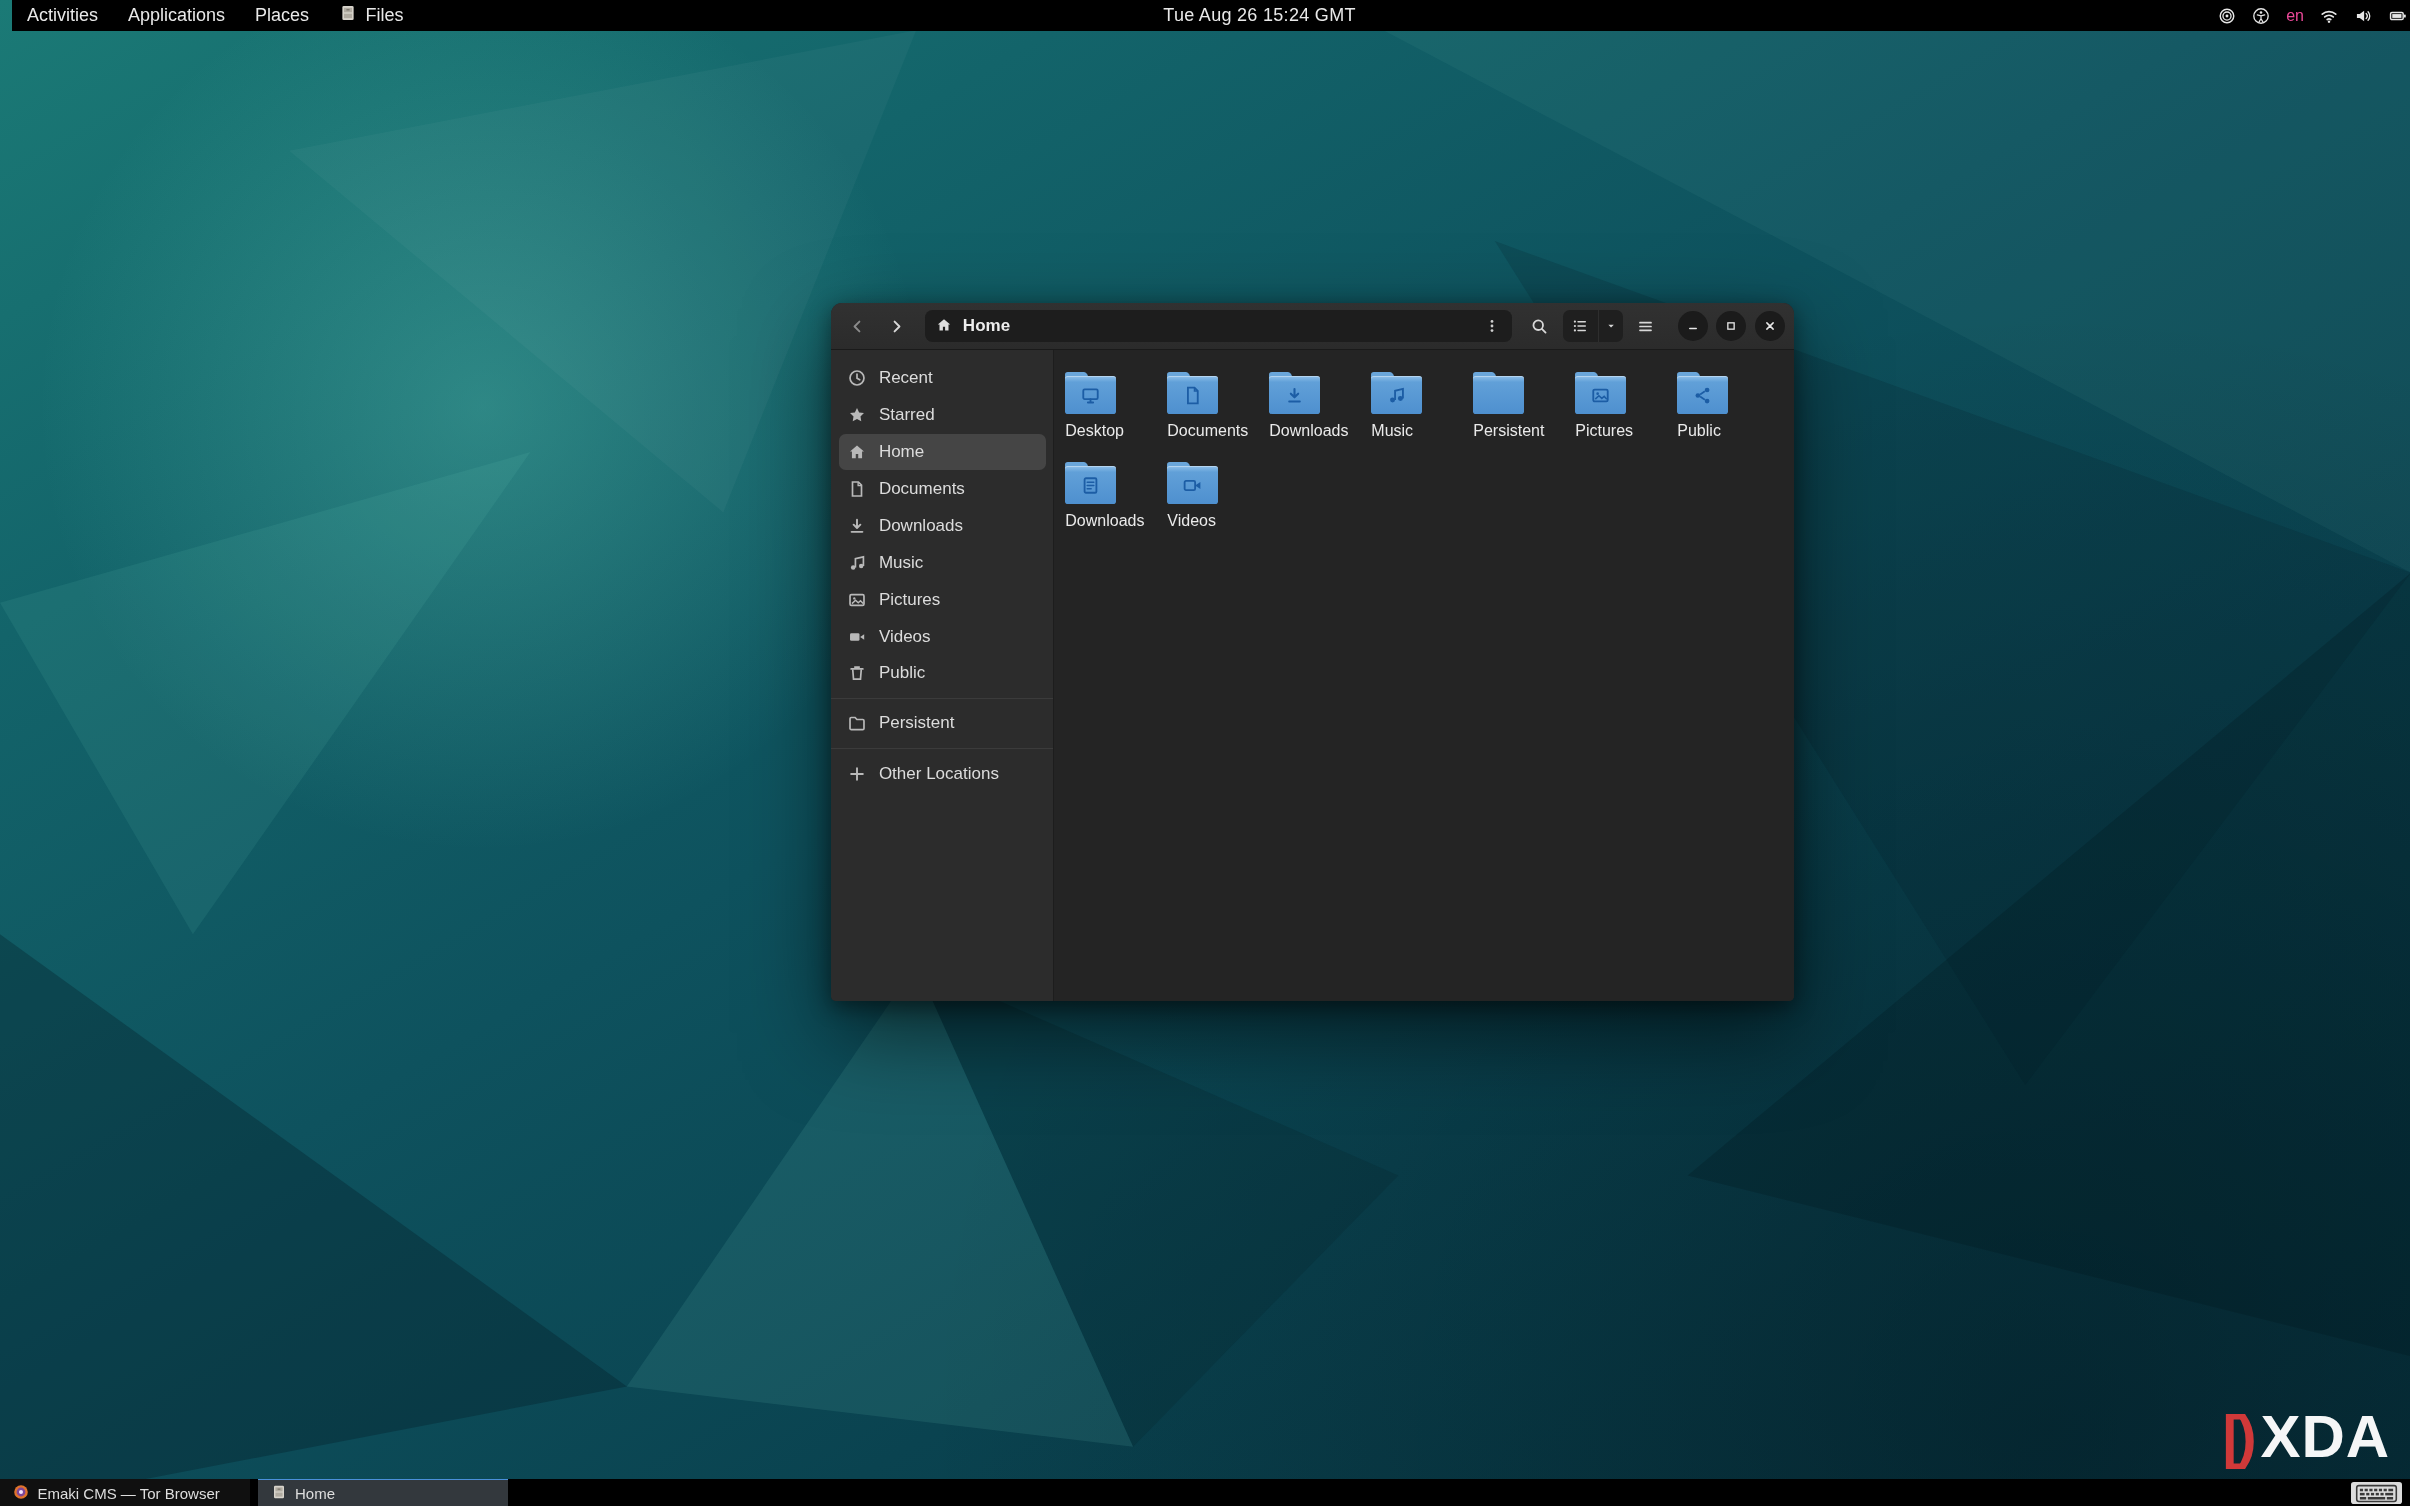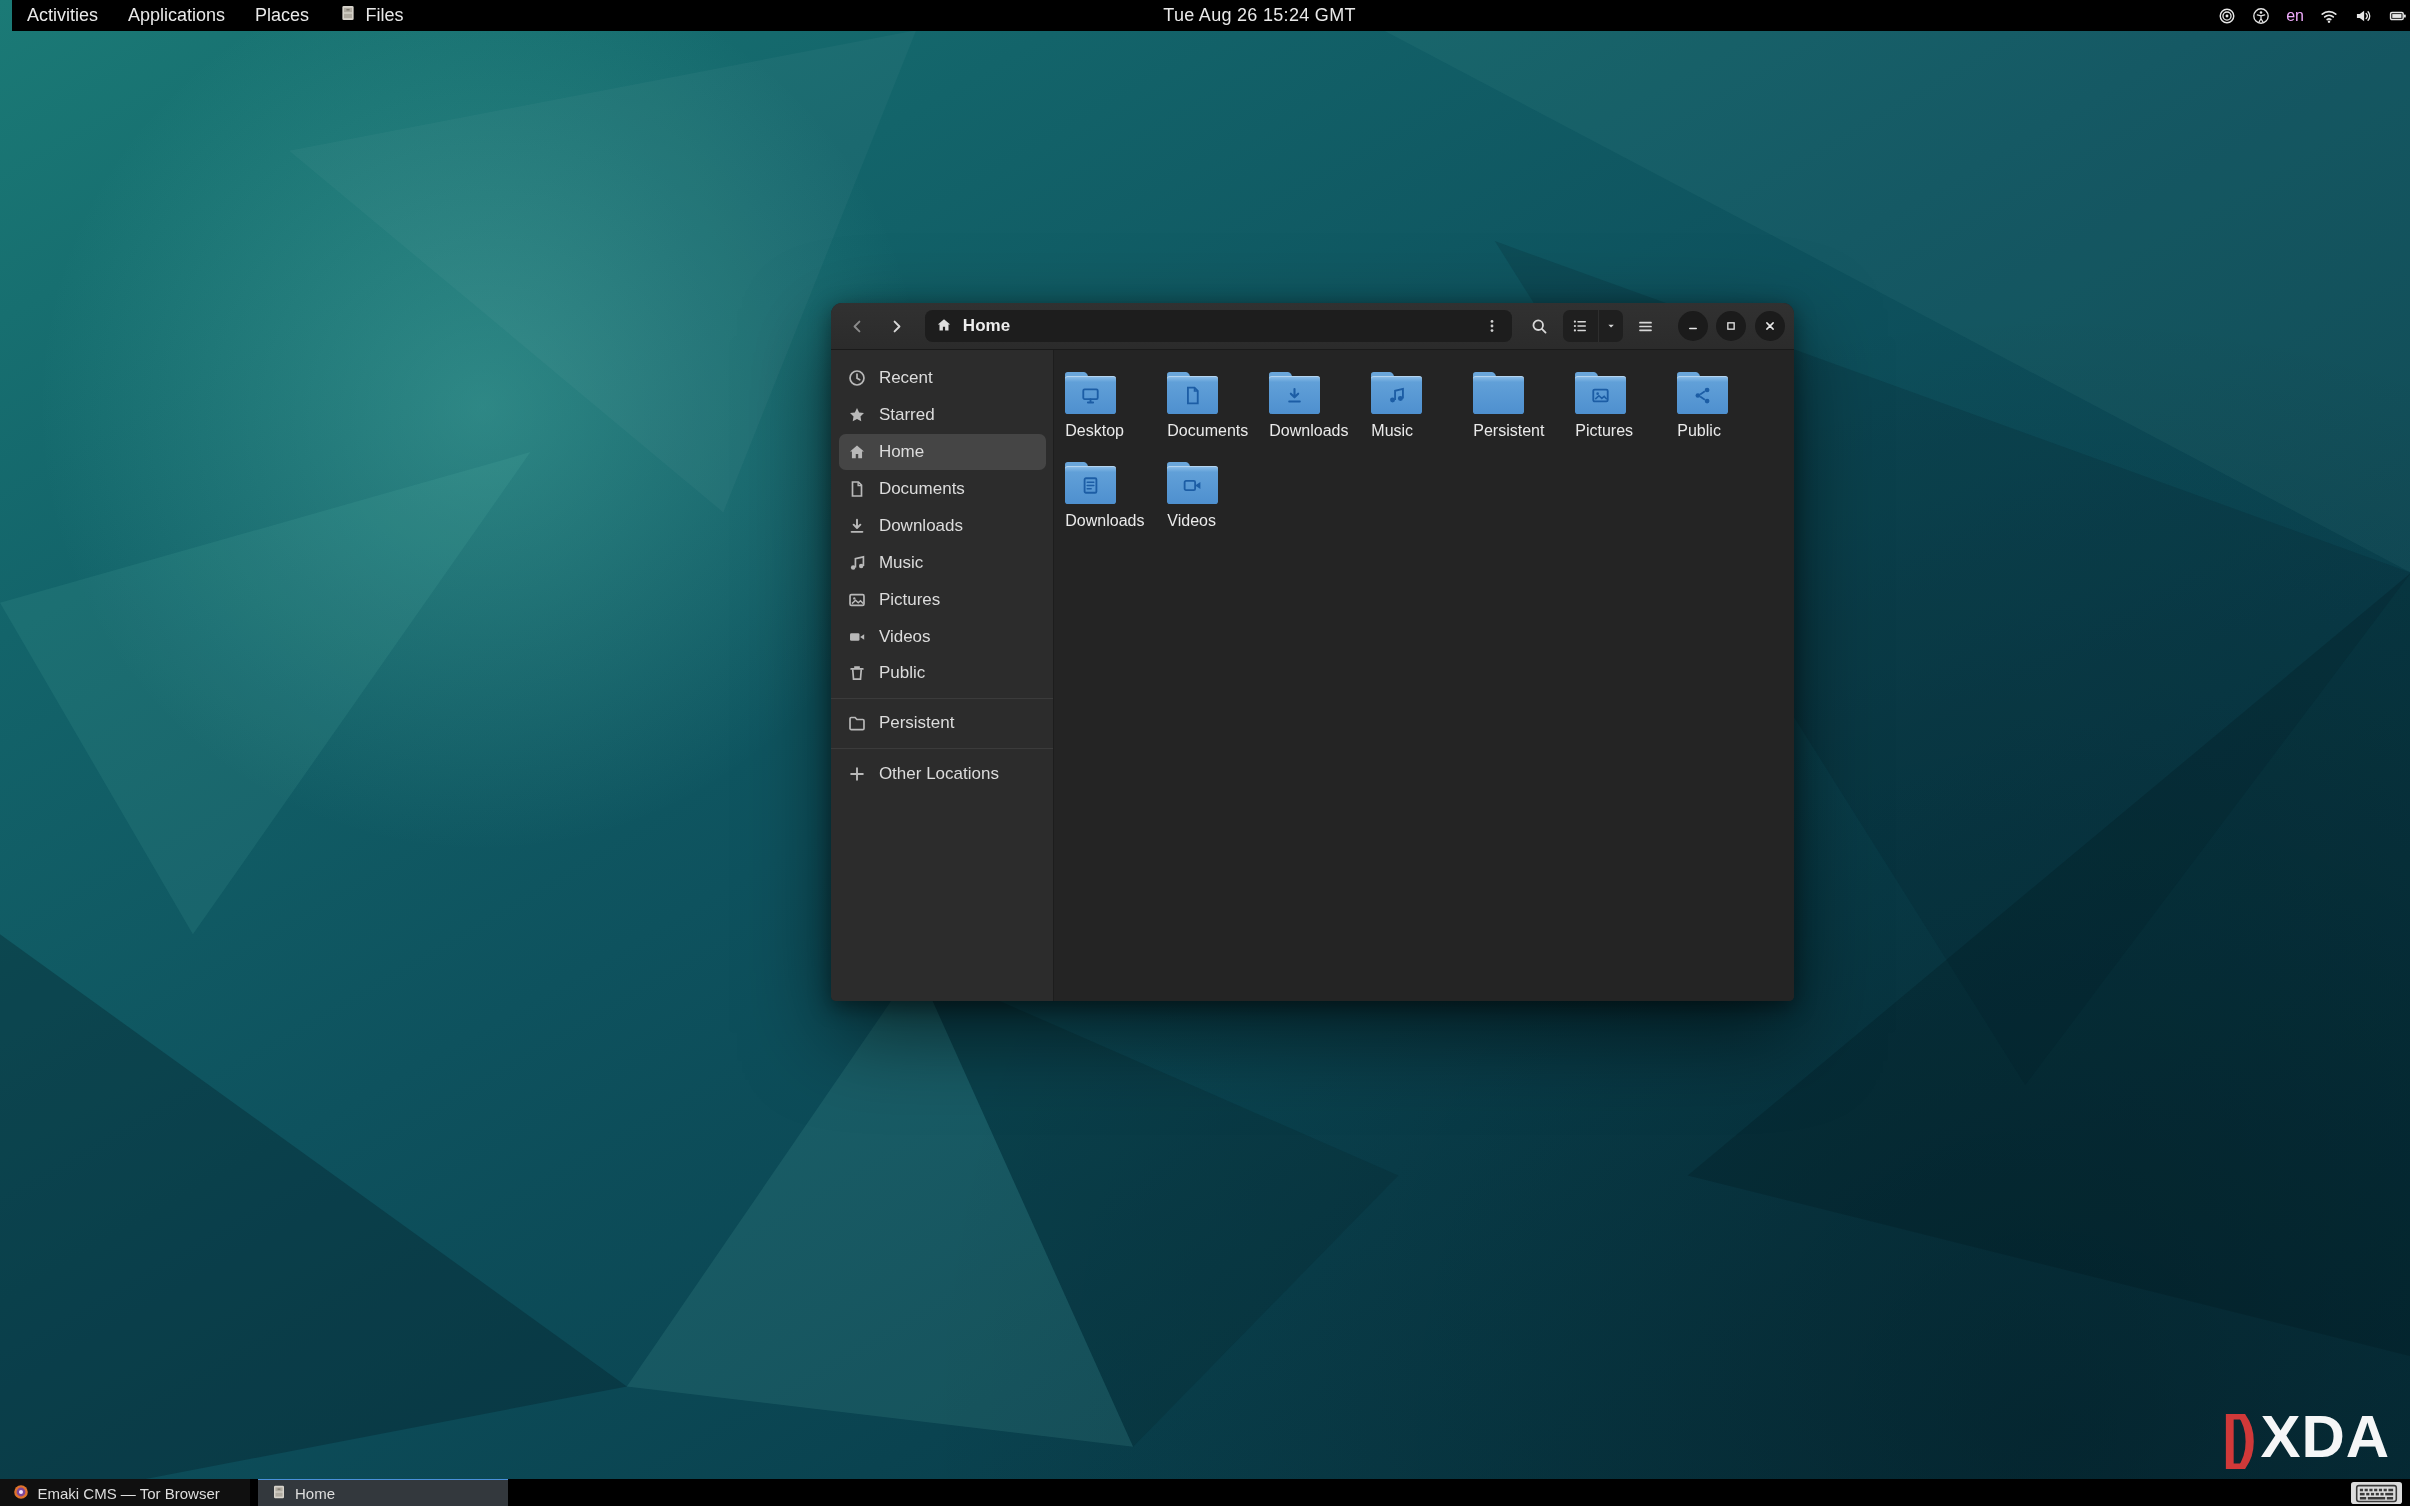--- a/index.html
+++ b/index.html
@@ -36,21 +36,21 @@
     display:flex; align-items:center; z-index:50;
   }
   .tb-left { display:flex; align-items:center; height:100%; }
   .tb-menu { display:flex; align-items:center; gap:8.5px; padding:0 15px; height:100%; cursor:default; }
   .tb-clock {
     position:absolute; left:50%; transform:translateX(-50%);
     font-weight:400; letter-spacing:0.3px;margin-left:42px;
   }
   .tb-right { margin-left:auto; display:flex; align-items:center; gap:16px; padding-right:15px; height:100%; }
   .tb-right svg { display:block; }
-  .tb-kbd { font-size:16px; color:#f0abfc; }
+  .tb-kbd { font-size:16px; color:#ec4899; }
 
   
   .window {
     position:absolute; left:831px; top:303px; width:963px; height:698px;
     border-radius:11.3px 11.3px 4.7px 4.7px; background:#242424;
     box-shadow:0 32px 85px rgba(0,0,0,0.55), 0 5.6px 21px rgba(0,0,0,0.45);
     z-index:10;
   }
   .headerbar {
     height:47px; display:flex; align-items:center; padding:0 9.4px; gap:5.6px;

